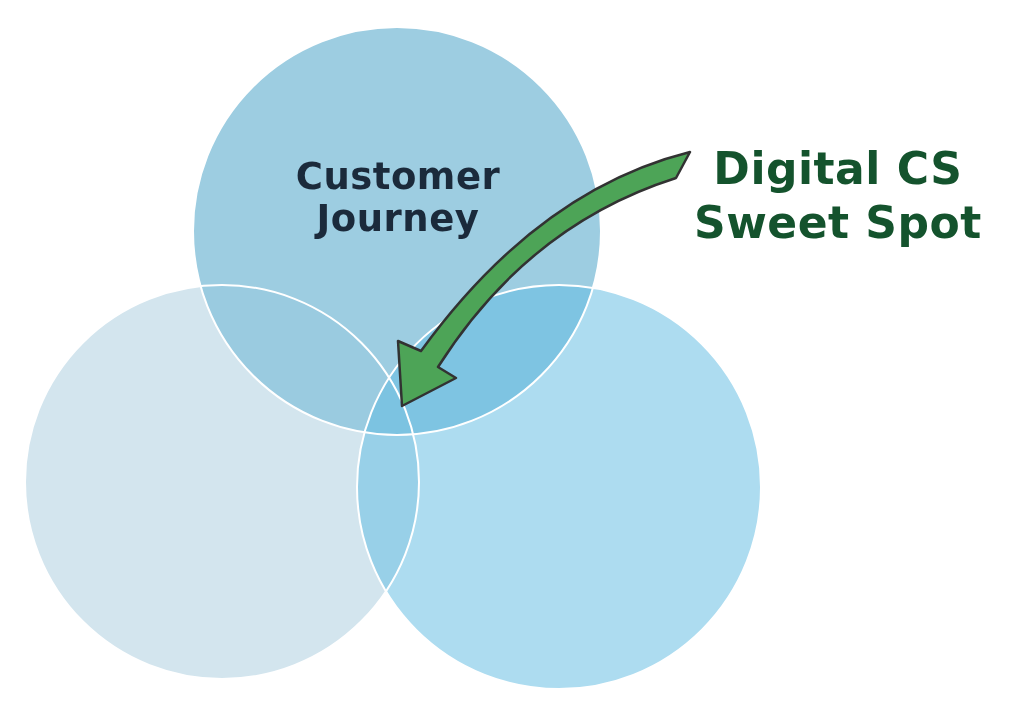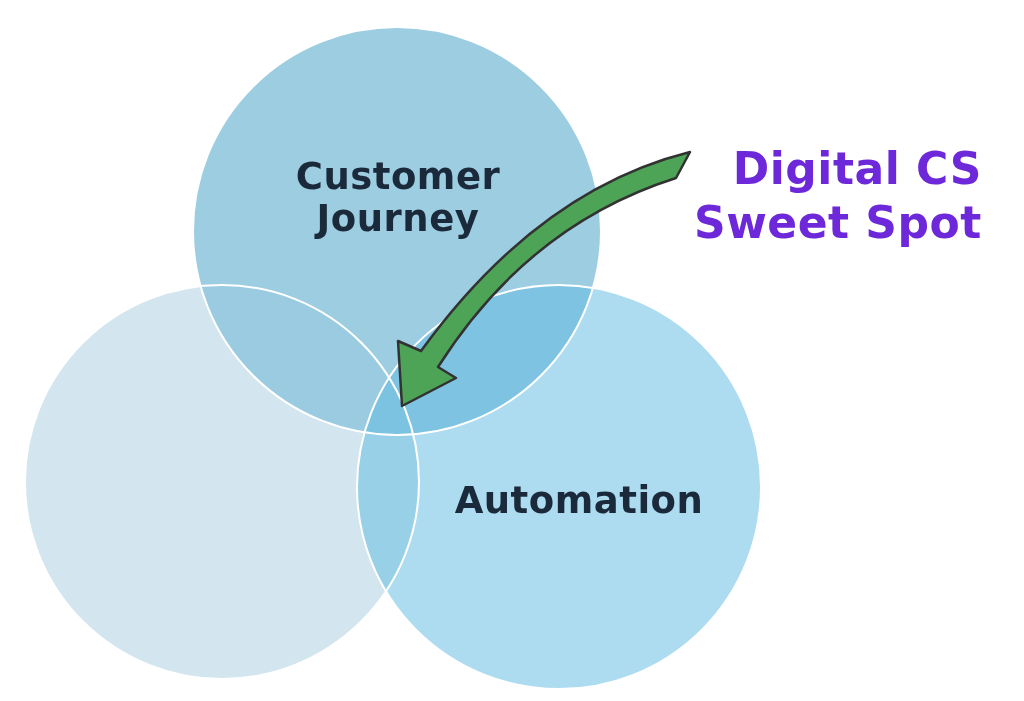--- a/index.html
+++ b/index.html
@@ -35,22 +35,22 @@
   .label.customer-journey { left: 398px; top: 198px; }
   .label.data-cleanliness { left: 201px; top: 499px; }
   .label.automation       { left: 579px; top: 501px; }
   .annotation-label {
     position: absolute;
     left: 694px;
     top: 142px;
     font-weight: bold;
     font-size: 44px;
     line-height: 1.22;
-    color: #6d28d9;
-    text-align: right;
+    color: #14532d;
+    text-align: center;
     white-space: pre-line;
     letter-spacing: 0.5px;
     user-select: none;
   }
 </style>
 </head>
 <body>
 
 <div class="stage">
 
@@ -79,18 +79,17 @@
              L 456 378
              L 438 367
              Q 528 225 676 178
              Z" fill="none" stroke="#323232" stroke-width="2.5" stroke-linejoin="round"></path>
   </svg>
 
   <div class="label customer-journey">Customer
 Journey</div>
 
 
-  <div class="label automation">Automation</div>
 
   <div class="annotation-label">Digital CS
 Sweet Spot</div>
 
 </div>
 
 </body></html>

